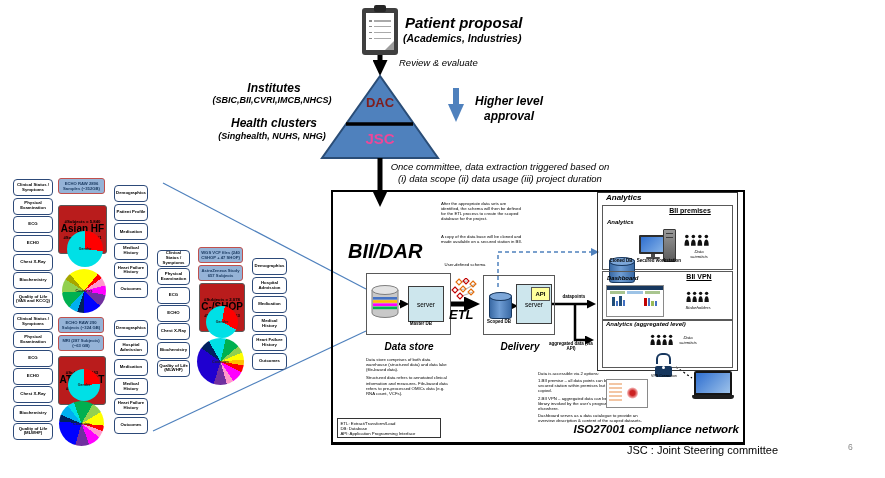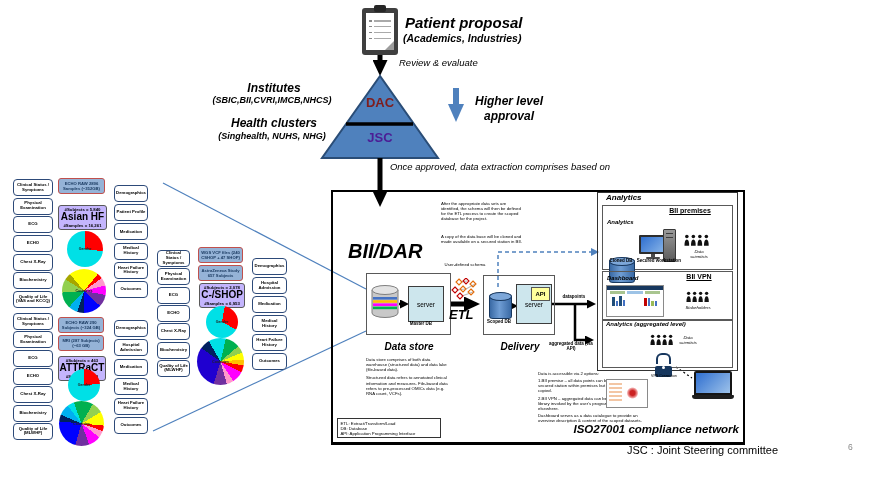--- a/index.html
+++ b/index.html
@@ -14,21 +14,21 @@
 
   
   .proposal-title{left:405px;top:14px;font-size:15px;}
   .proposal-sub{left:403px;top:32px;font-size:10.5px;}
   .review{left:399px;top:57px;font-size:9.5px;}
   .inst-title{left:195px;top:81px;width:158px;font-size:12px;}
   .inst-detail{left:188px;top:95px;width:168px;font-size:9px;}
   .clus-title{left:195px;top:116px;width:158px;font-size:12px;}
   .clus-detail{left:188px;top:131px;width:168px;font-size:9px;}
   .dac-label{left:350px;top:95px;width:60px;font-size:13px;font-weight:bold;color:#7f1d1d;}
-  .jsc-label{left:350px;top:130px;width:60px;font-size:13px;font-weight:bold;color:#4c1d95;}
+  .jsc-label{left:350px;top:130px;width:60px;font-size:15px;font-weight:bold;color:#ec4899;}
   .higher{left:466px;top:94px;width:86px;font-size:12px;line-height:1.25;}
   .once1{left:380px;top:161px;width:240px;font-size:9.5px;}
   .once2{left:380px;top:173px;width:240px;font-size:9.5px;}
 
   
   .clipboard{left:362px;top:8px;width:36px;height:47px;}
   .clip-board{position:absolute;left:0;top:0;right:0;bottom:0;background:#3f3f3f;border-radius:3px;}
   .clip-top{position:absolute;left:12px;top:-3px;width:12px;height:7px;background:#262626;border-radius:2px;}
   .clip-page{position:absolute;left:4px;top:5px;right:4px;bottom:5px;background:#fff;}
   .clip-page::after{content:'';position:absolute;left:8px;right:3px;top:7px;height:24px;
@@ -41,21 +41,21 @@
   
   .ds-title{left:7px;top:154px;font-size:19px;}
   .col{display:flex;flex-direction:column;justify-content:space-between;}
   .field-box{height:15px;background:#fff;border:1px solid #2d4a79;border-radius:4px;
     display:flex;align-items:center;justify-content:center;text-align:center;
     font-size:4.3px;font-weight:bold;line-height:1.1;padding:0 1px;overflow:hidden;}
   .data-boxes{display:flex;flex-direction:column;gap:2px;}
   .data-box{background:#95b3d7;border:1px solid #c0504d;border-radius:3px;color:#17375e;
     font-size:4.2px;font-weight:bold;line-height:1.2;text-align:center;padding:2px 1px;min-height:9px;
     display:flex;align-items:center;justify-content:center;}
-  .title-box{background:#c4b5fd;border:1.5px solid #595959;border-radius:3px;text-align:center;padding:1px 0;}
+  .title-box{background:#b91c1c;border:1.5px solid #595959;border-radius:3px;text-align:center;padding:13px 0;}
   .tb-line{font-size:4.3px;font-weight:bold;line-height:1.2;}
   .tb-name{font-size:10px;font-weight:bold;line-height:1.05;}
   .pie{border-radius:50%;display:flex;align-items:center;justify-content:center;}
   .pie-label{font-size:3.6px;font-weight:bold;color:#222;}
 
   
   .main-box{left:331px;top:190px;width:410px;height:250px;border:2px solid #000;border-bottom-width:3px;}
   .bii-title{left:348px;top:212px;font-size:20px;margin-top:28px;}
   .note{width:82px;font-size:4.3px;line-height:1.18;}
   .sub-box{border:1px solid #595959;}
@@ -159,21 +159,22 @@
   <div class="abs bi inst-title ctr">Institutes</div>
   <div class="abs bi inst-detail ctr">(SBIC,BII,CVRI,IMCB,NHCS)</div>
   <div class="abs bi clus-title ctr">Health clusters</div>
   <div class="abs bi clus-detail ctr">(Singhealth, NUHS, NHG)</div>
   <div class="abs dac-label ctr">DAC</div>
   <div class="abs jsc-label ctr">JSC</div>
   <div class="abs bi higher ctr">
     <div>Higher level</div>
     <div>approval</div>
   </div>
-  <div class="abs it once1 ctr">Once approved, data extraction comprises based on</div>
+  <div class="abs it once1 ctr">Once committee, data extraction triggered based on</div>
+  <div class="abs it once2 ctr">(i) data scope (ii) data usage (iii) project duration</div>
 
 
   <div>
     <div class="abs col col-left" style="left:13px;top:179px;width:40px;height:129px;">
         <div class="field-box">Clinical Status / Symptoms</div>
         <div class="field-box">Physical Examination</div>
         <div class="field-box">ECG</div>
         <div class="field-box">ECHO</div>
         <div class="field-box">Chest X-Ray</div>
         <div class="field-box">Biochemistry</div>

